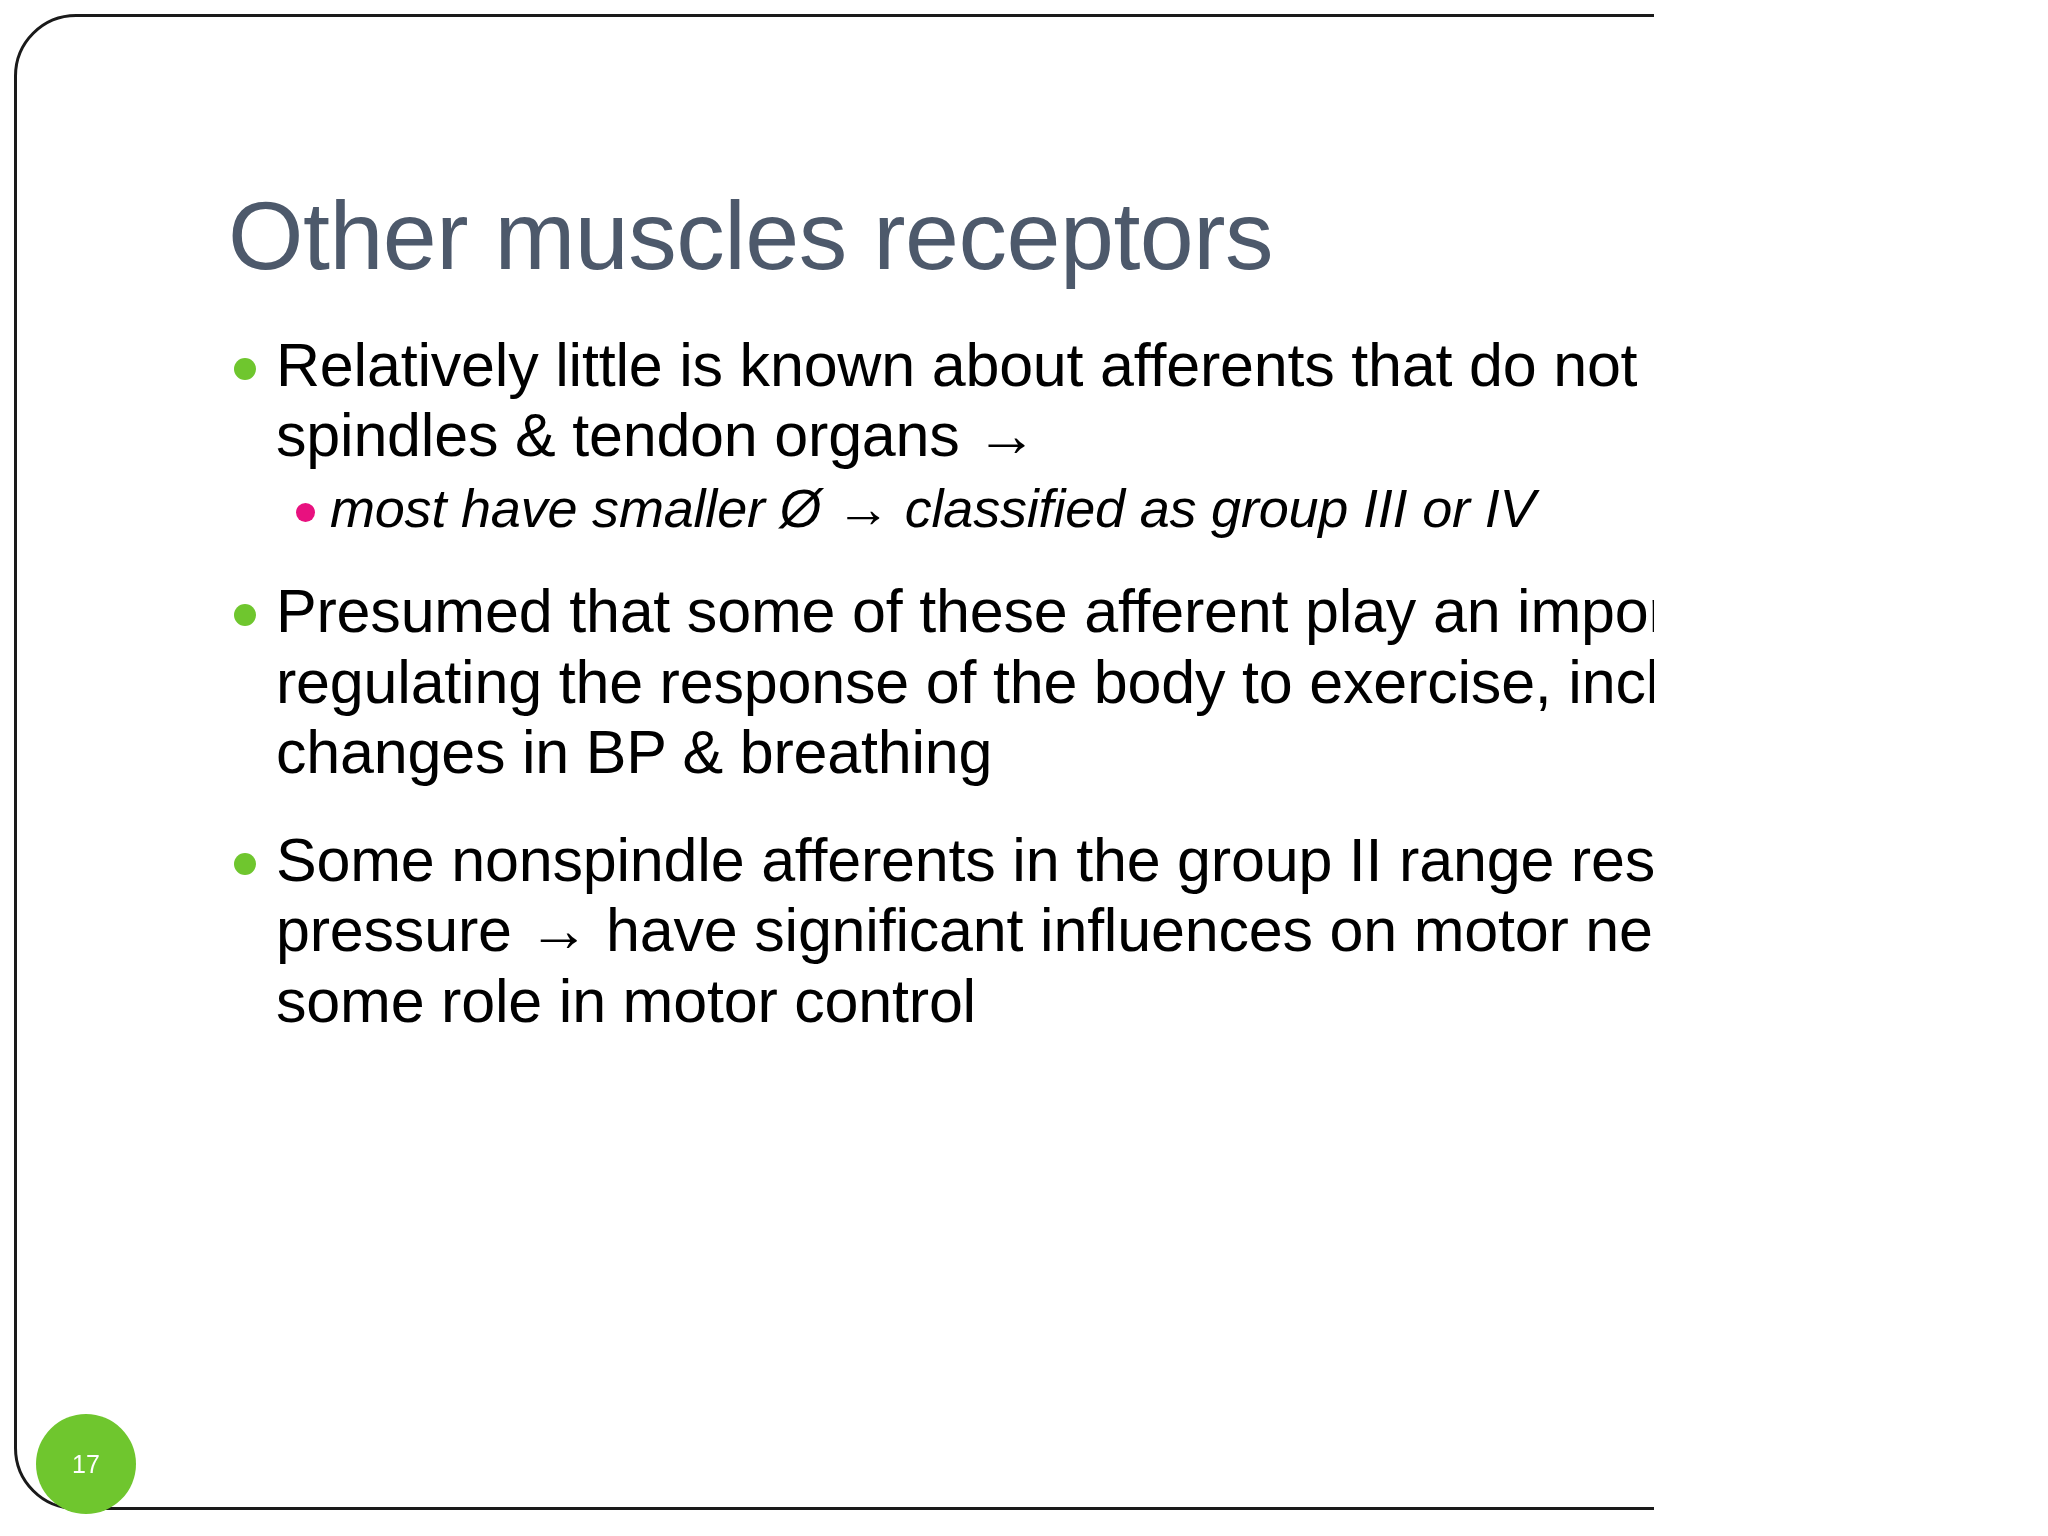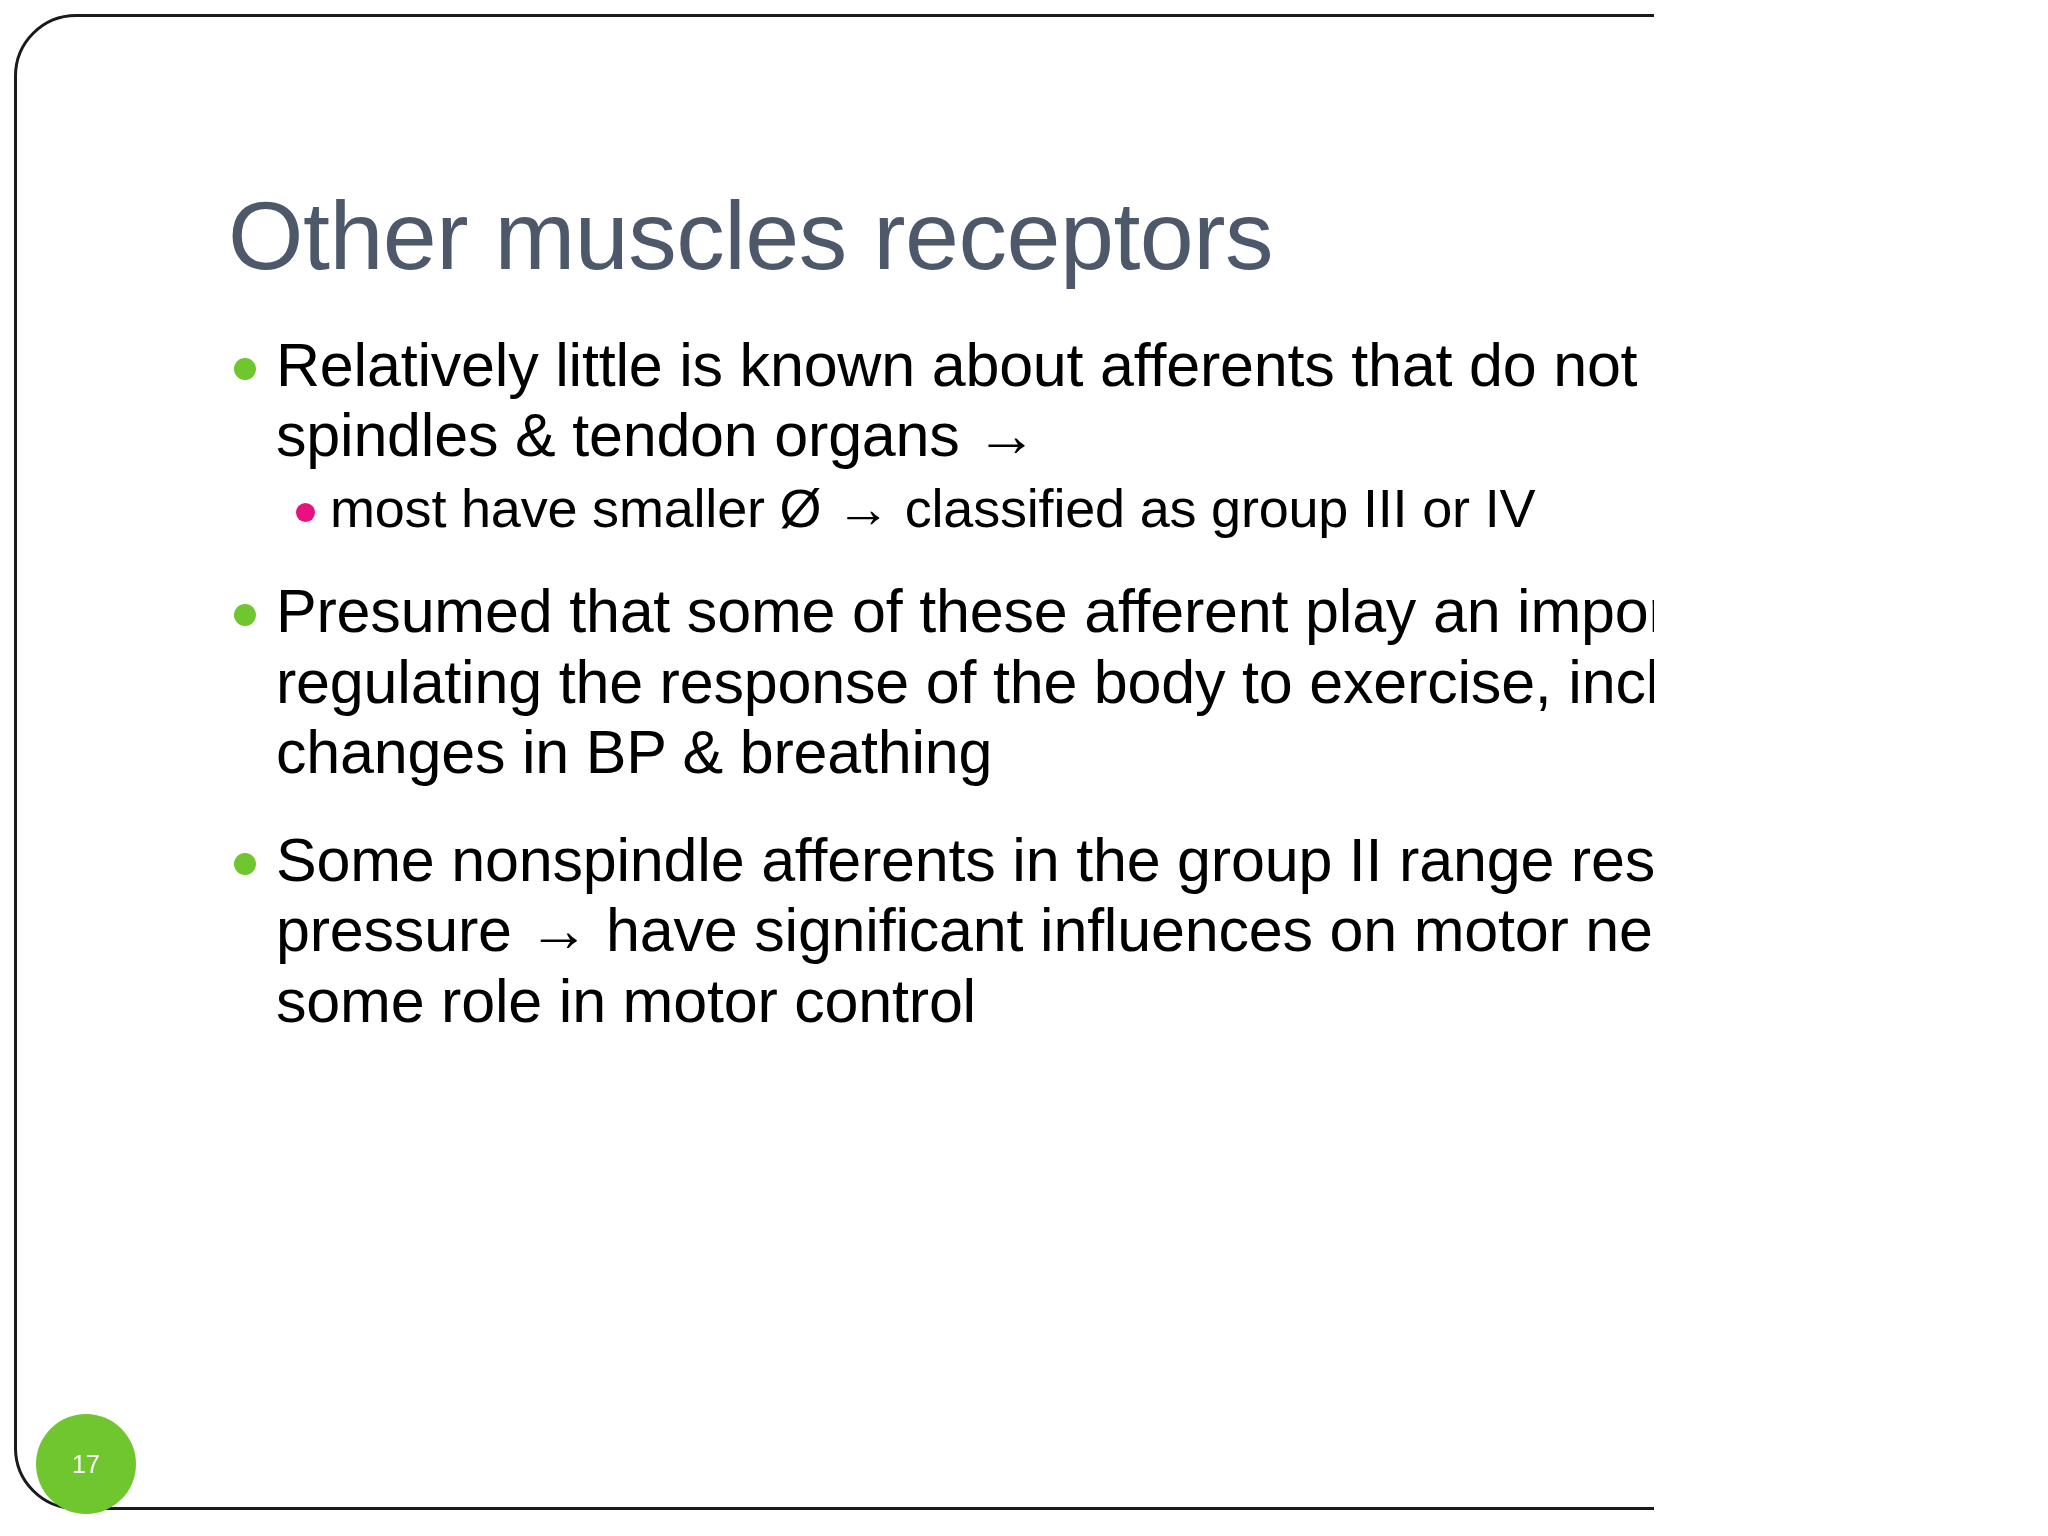--- a/index.html
+++ b/index.html
@@ -73,20 +73,21 @@
     top: 28px;
     width: 22px;
     height: 22px;
     border-radius: 50%;
     background: #6fc62e;
   }
 
   .l2-group {
     margin-top: 2px;
     margin-bottom: 18px;
+    font-style: italic;
   }
   .l2-item {
     position: relative;
     display: block;
     padding-left: 120px;
     margin-bottom: 2px;
   }
   .l2-text {
     font-size: 54px;
     line-height: 1.155;

